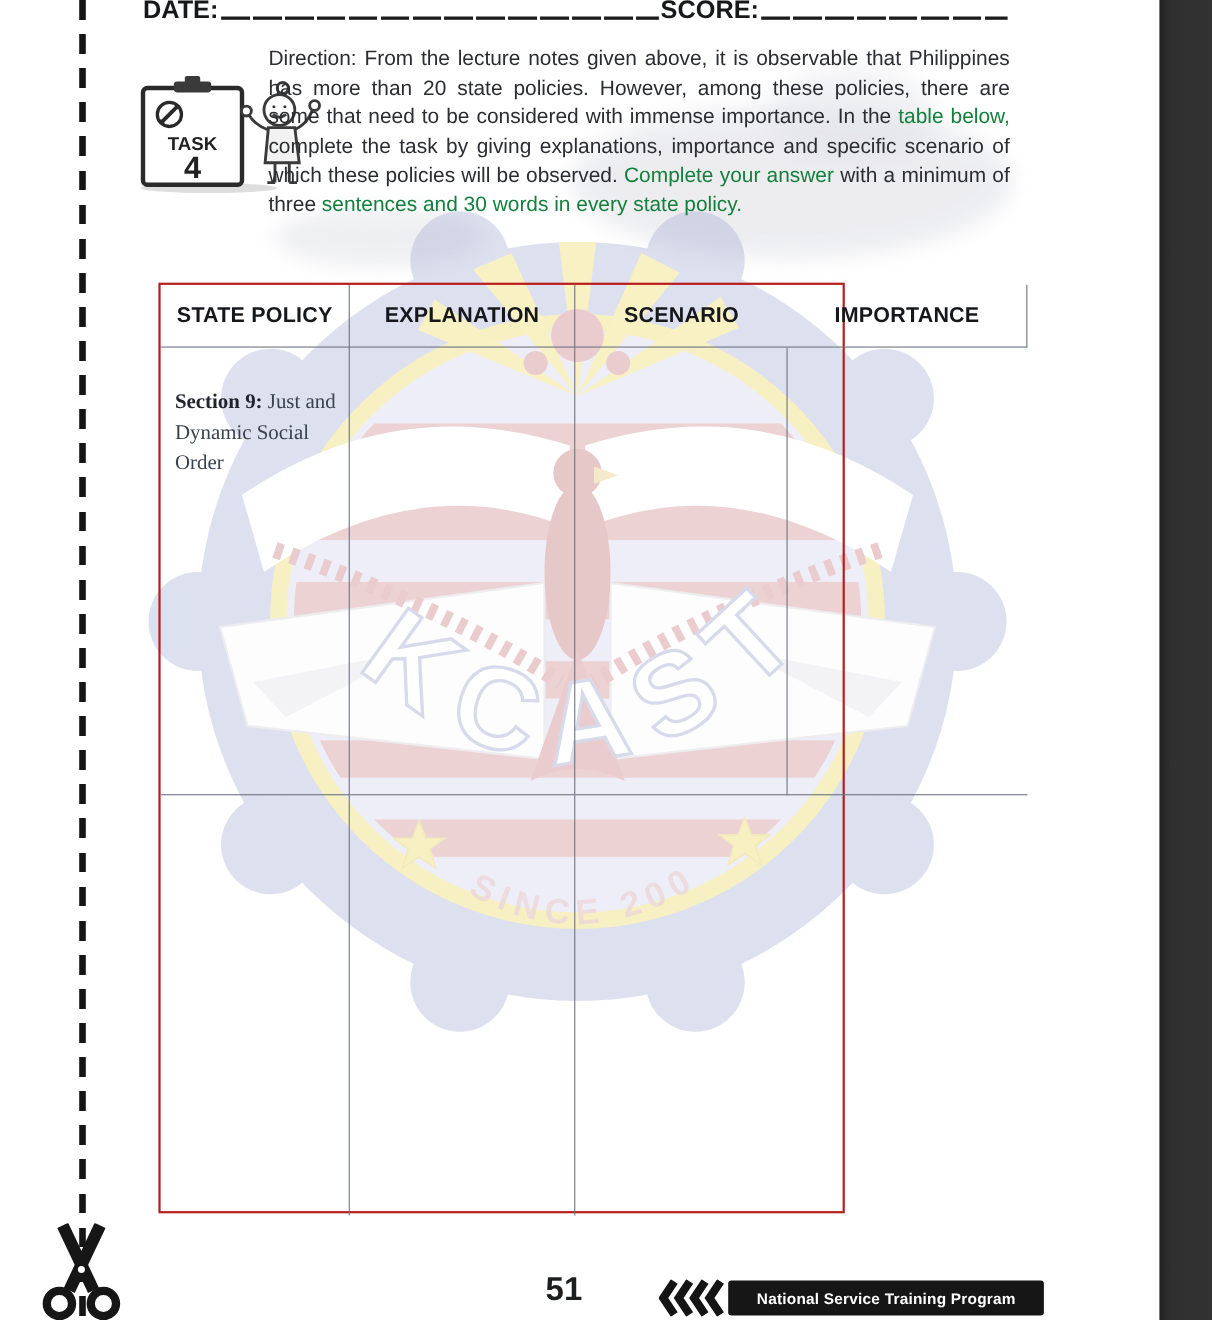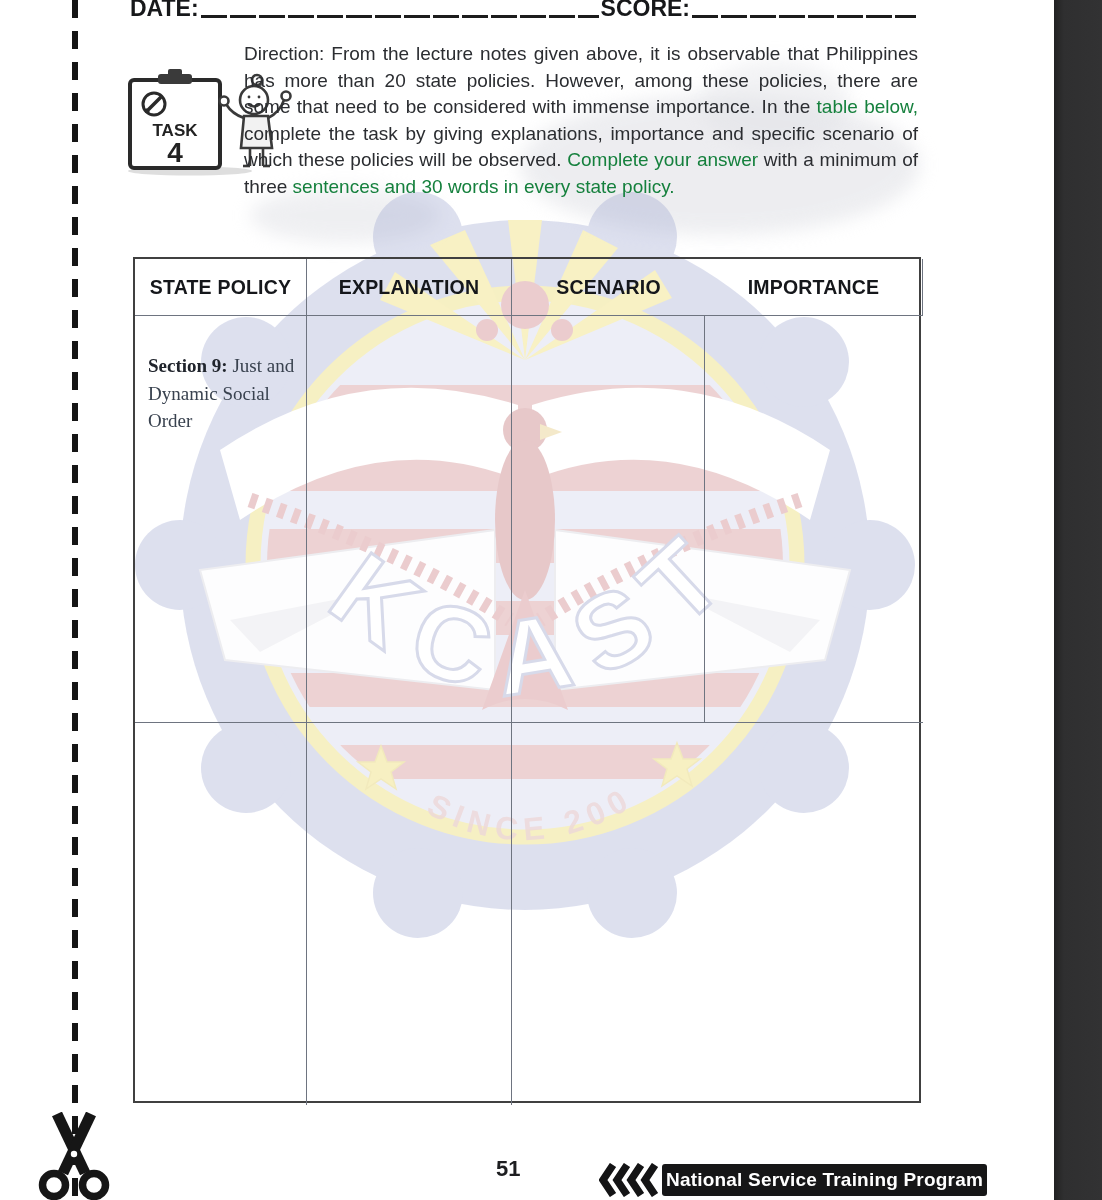--- a/index.html
+++ b/index.html
@@ -26,37 +26,37 @@
   
   .direction{position:absolute;left:244px;top:41px;width:674px;z-index:2;
     font-size:19px;line-height:26.6px;text-align:justify;color:#2b2d31;}
   .direction .b{font-weight:normal;}
   .direction .blue{color:#15803d;}
   
   .task-svg{position:absolute;left:120px;top:66px;z-index:2;}
   
   .wm{position:absolute;left:110px;top:190px;z-index:0;opacity:.33;pointer-events:none;}
   
-  .grid{position:absolute;left:133px;top:257px;width:788px;height:846px;z-index:2;
+  .grid{position:absolute;left:144px;top:257px;width:624px;height:846px;z-index:2;
     display:grid;grid-template-columns:172px 205px 193px 218px;grid-template-rows:57px 407px 382px;
-    border:2px solid #404040;box-sizing:border-box;background:transparent;}
+    border:2px solid #b91c1c;box-sizing:border-box;background:transparent;}
   .cell{border-right:1.5px solid #6e7480;border-bottom:1.5px solid #6e7480;box-sizing:border-box;}
   .cell.last-col{border-right:none;}
   .cell.last-row{border-bottom:none;}
   .hcell{display:flex;align-items:center;justify-content:center;
     font-weight:bold;font-size:19.5px;color:#15171b;letter-spacing:.2px;}
   .pcell{padding:36px 10px 0 13px;font-size:19px;line-height:27.5px;color:#39424f;font-family:Liberation Serif, serif;}
   .pcell .b{font-weight:bold;color:#20242c;}
   .pcell.r2{padding-top:38px;}
   
-  .page-num{position:absolute;left:496px;top:1156px;font-size:22px;font-weight:bold;color:#1d1e20;z-index:2;}
+  .page-num{position:absolute;left:496px;top:1156px;font-size:30px;font-weight:bold;color:#1d1e20;z-index:2;}
   .chev{position:absolute;left:599px;top:1163px;z-index:2;}
   .nstp-badge{position:absolute;left:662px;top:1164px;height:32px;z-index:2;
-    background:#161617;border-radius:3px;display:flex;align-items:center;padding:0 4px;
-    color:#ffffff;font-weight:bold;font-size:19px;letter-spacing:.2px;white-space:nowrap;}
+    background:#161617;border-radius:3px;display:flex;align-items:center;padding:0 26px;
+    color:#ffffff;font-weight:bold;font-size:14px;letter-spacing:.2px;white-space:nowrap;}
   
   .scissors{position:absolute;left:24px;top:1112px;z-index:6;}
 </style>
 </head>
 <body>
 
 <div class="page">
 
   <div class="blob" style="left:520px;top:95px;width:400px;height:140px;opacity:.55"></div>
   <div class="blob" style="left:250px;top:188px;width:190px;height:55px;opacity:.5"></div>

